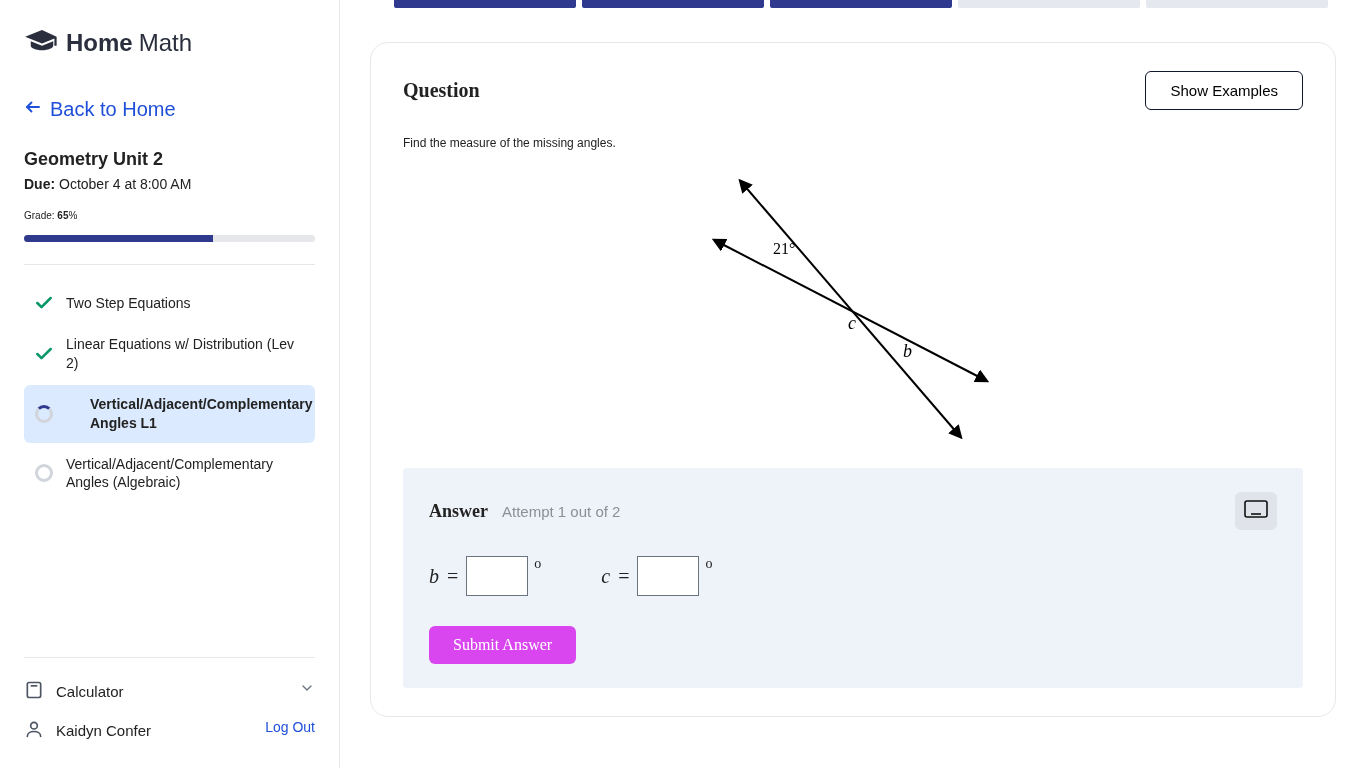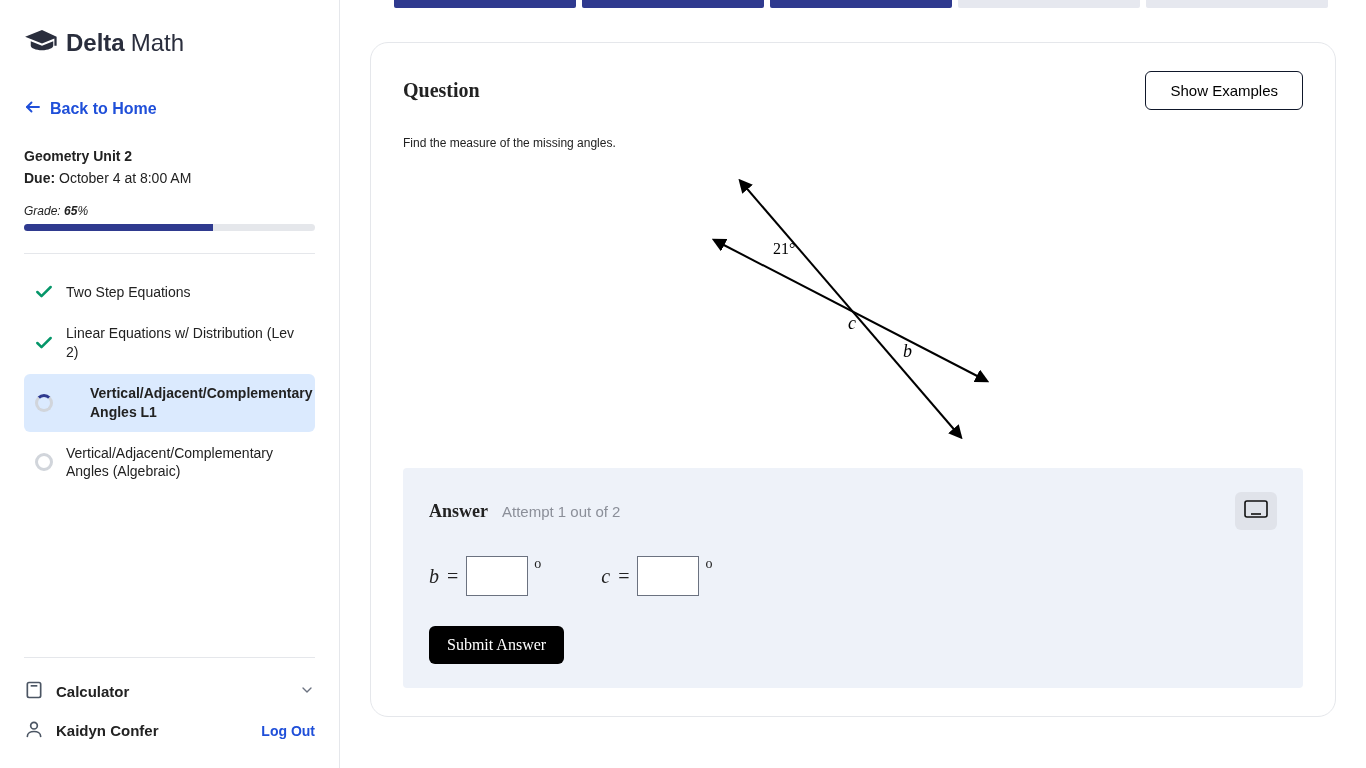--- a/index.html
+++ b/index.html
@@ -46,42 +46,41 @@
     font-weight: 700;
     color: #2a2e3d;
     margin-bottom: 40px;
   }
   .logo .thin { font-weight: 400; }
   .logo svg { width: 36px; height: 24px; }
 
   .backhome {
     display: flex; align-items: center; gap: 8px;
     color: var(--dm-link);
-    font-weight: 700;
-    font-size: 16px;
+    font-weight: 400;
+    font-size: 20px;
     cursor: pointer;
     margin-bottom: 28px;
   }
   .backhome svg { stroke: var(--dm-link); }
 
   .assignment-title {
     font-weight: 700;
-    font-size: 14px;
+    font-size: 18px;
     margin-bottom: 6px;
   }
   .due {
     font-size: 14px;
     margin-bottom: 18px;
   }
   .due .label { font-weight: 700; }
 
   .grade {
-    font-size: 12px;
-    margin-bottom: 6px;
-    font-style: italic;
+    font-size: 10px;
+    margin-bottom: 14px;
   }
   .grade .val { font-weight: 700; }
 
   .progress {
     width: 100%; height: 7px;
     background: #e5e7eb;
     border-radius: 4px;
     overflow: hidden;
     margin-bottom: 22px;
   }
@@ -115,24 +114,23 @@
     border: 3px solid #d1d5db;
     border-top-color: var(--dm-blue);
   }
   .spinner-idle { border-top-color: #d1d5db; }
 
   .spacer { flex: 1; }
 
   .hr2 { height:1px; background: var(--side-border); margin: 0 0 14px 0; }
 
   .sb-row {
-    display: flex; align-items: center; gap: 12px;
+    display: flex; gap: 12px;
     padding: 8px 0;
     font-size: 15px;
-    font-weight: bold;
   }
   .sb-row .left { display:flex; align-items:center; gap:12px; }
   .sb-row .right { margin-left:auto; color: var(--dm-link); cursor:pointer; font-size: 14px;}
   .chev { margin-left: auto; color: #6b7280; }
 
   
   .main {
     flex: 1;
     background: var(--bg);
     padding: 0 30px 0 30px;
@@ -224,43 +222,43 @@
   .inputs input {
     width: 62px; height: 40px;
     border: 1px solid #6b7280;
     background: #fff;
     font-size: 16px; text-align:center;
     font-family: inherit;
   }
   .inputs .deg { font-style: normal; font-size: 14px; align-self:flex-start; margin-top:0px;}
 
   .submit {
-    background: #000000;
+    background: #d946ef;
     color: #fff;
     border: none;
     border-radius: 6px;
-    padding: 10px 18px;
+    padding: 10px 24px;
     font-family: Georgia, 'Times New Roman', serif;
     font-size: 16px;
     cursor: pointer;
   }
 </style>
 </head>
 <body>
 
 <aside class="sidebar">
 
   <div class="logo">
     <span>
       <svg viewBox="0 0 64 40" fill="#2a2e3d">
           <path d="M32 2 2 14l30 12 22-8.8V30h4V14z"></path>
           <path d="M12 22v8c0 4 9 8 20 8s20-4 20-8v-8l-20 8z"></path>
         </svg>
     </span>
-    <span>Delta</span>
+    <span>Home</span>
       <span class="thin">Math</span>
   </div>
 
   <div class="backhome">
     <span>
       <svg width="18" height="18" viewBox="0 0 24 24" fill="none" stroke-width="2.5" stroke-linecap="round" stroke-linejoin="round">
           <line x1="20" y1="12" x2="4" y2="12"></line>
           <polyline points="10 18 4 12 10 6"></polyline>
         </svg>
     </span>

